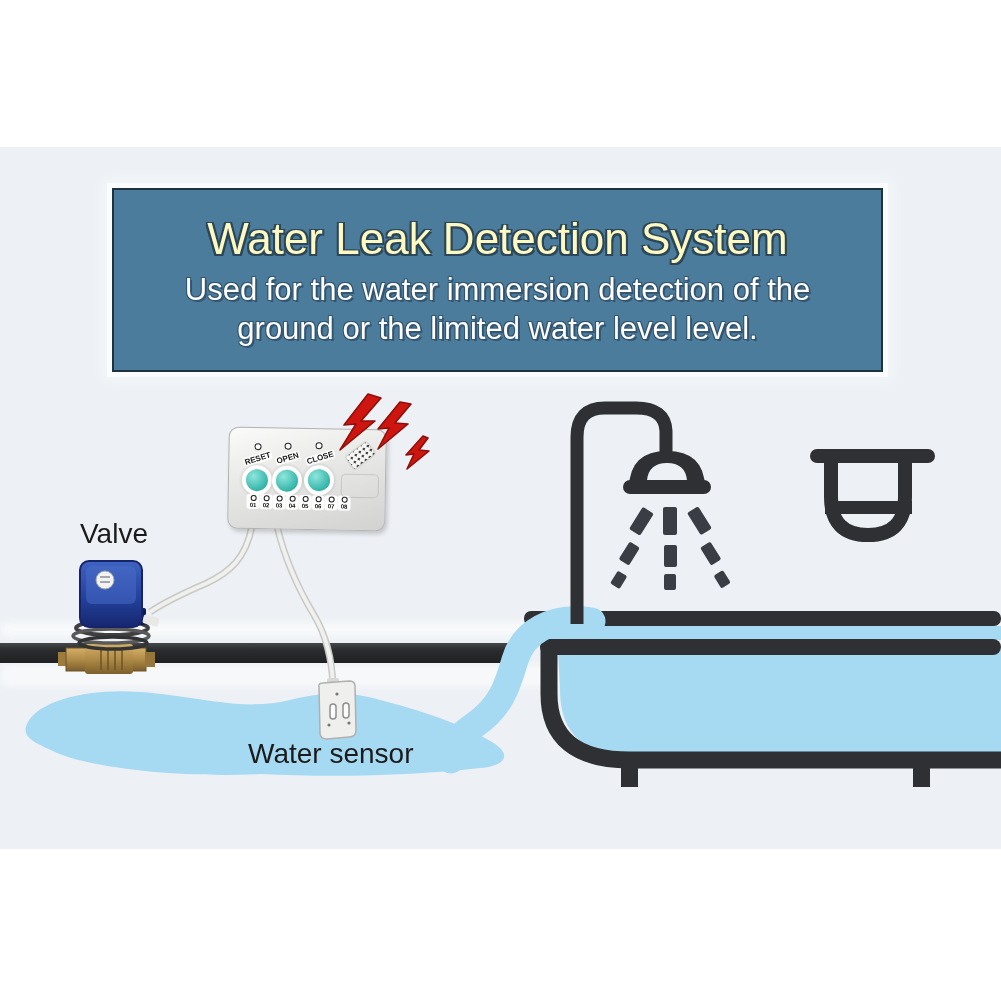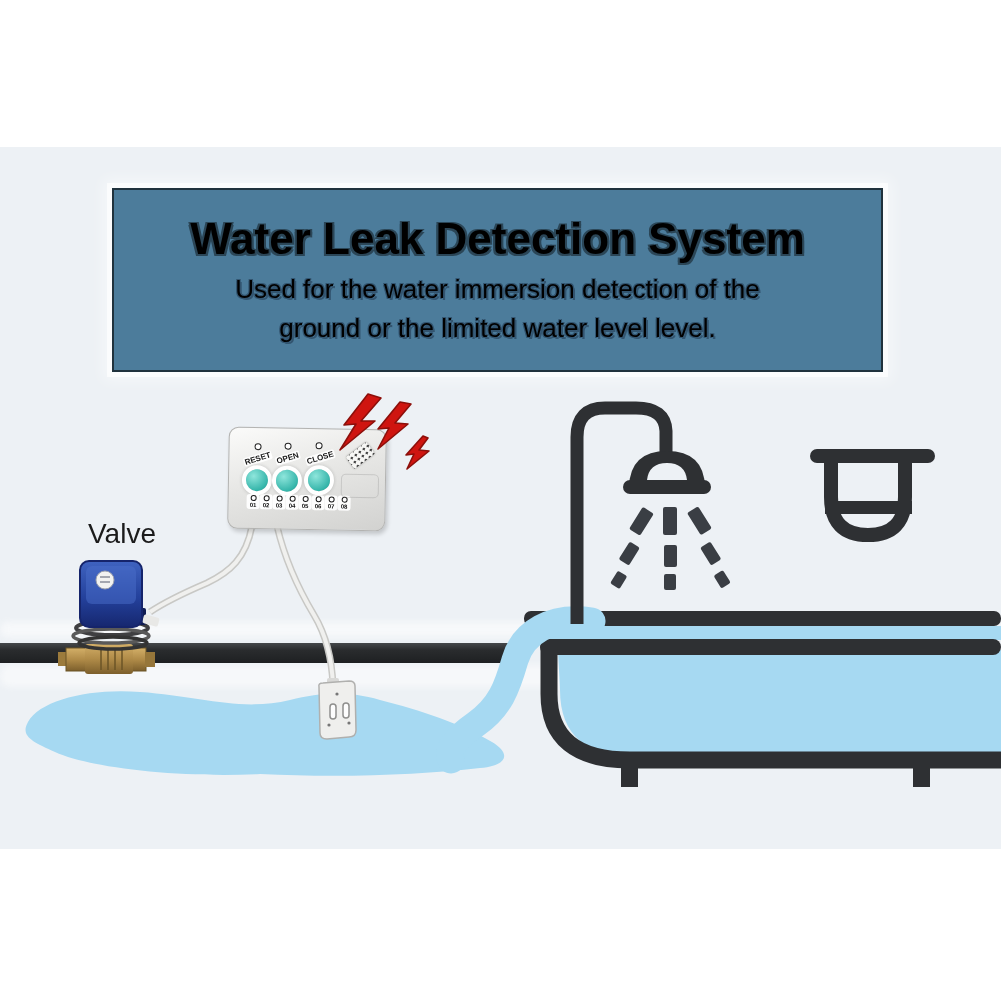--- a/index.html
+++ b/index.html
@@ -6,24 +6,24 @@
   #stage{position:relative;width:1001px;height:1001px;overflow:hidden;
          font-family:"Liberation Sans", sans-serif;background:#fff;}
   .band{position:absolute;left:0;top:147px;width:1001px;height:702px;
         background:var(--band-bg,#edf1f5);}
   
   .banner{position:absolute;left:112px;top:188px;width:771px;height:184px;
           background:var(--banner-bg,#4c7c9b);
           border:2px solid #20323d;box-sizing:border-box;
           box-shadow:0 0 0 5px rgba(255,255,255,.65),0 0 14px 9px rgba(255,255,255,.45);
           text-align:center;}
-  .banner h1{margin:24px 0 6px 0;font-size:44px;font-weight:700;color:#000000;
+  .banner h1{margin:24px 0 6px 0;font-size:44px;font-weight:400;color:#fef9c3;
           letter-spacing:0px;
           text-shadow:-2px -1px 0 #2b4657,2px -1px 0 #2b4657,-2px 2px 0 #2b4657,2px 2px 0 #2b4657;}
-  .banner .sub{font-size:26px;line-height:39px;color:#000000;font-weight:400;
+  .banner .sub{font-size:31px;line-height:39px;color:#ffffff;font-weight:400;
           text-shadow:-1px -1px 0 #335570,1px -1px 0 #335570,-1px 1px 0 #335570,2px 2px 0 #335570;}
   
   svg.layer{position:absolute;left:0;top:0;pointer-events:none;}
   
   .panel{position:absolute;left:228px;top:428px;width:156px;height:100px;
          background:linear-gradient(165deg,#fbfbfa 0%,#e7e7e5 45%,#d2d2d0 100%);
          border:1px solid #b3b3b1;border-radius:10px;
          box-shadow:2px 3px 4px rgba(0,0,0,.18);transform:rotate(1deg);}
   .pbtn{position:absolute;width:22px;height:22px;border-radius:50%;
         background:radial-gradient(circle at 35% 32%,#8fe6dc,var(--button-teal,#35b5aa) 70%,#1d8d84);
@@ -229,15 +229,16 @@
   </div>
 
   <svg class="layer" width="1001" height="1001" viewBox="0 0 1001 1001">
     <g fill="var(--alarm-red,#cf1510)" stroke="#8c0f0a" stroke-width="1.6" stroke-linejoin="round">
       <polygon points="368,394 344,425 356,424 340,450 375,421 361,421 381,398"></polygon>
       <polygon points="400,402 378,429 389,428 378,449 408,424 395,423 411,404"></polygon>
       <polygon points="423,436 406,455 414,454 407,469 429,451 419,450 428,438"></polygon>
     </g>
   </svg>
 
-  <div class="diagram-label" style="left:80px;top:518px;margin-left:8px;">Valve</div>
+  <div class="diagram-label" style="left:80px;top:518px;">Valve</div>
+  <div class="diagram-label" style="left:248px;top:738px;">Water sensor</div>
 
 </div>
 
 </body></html>

